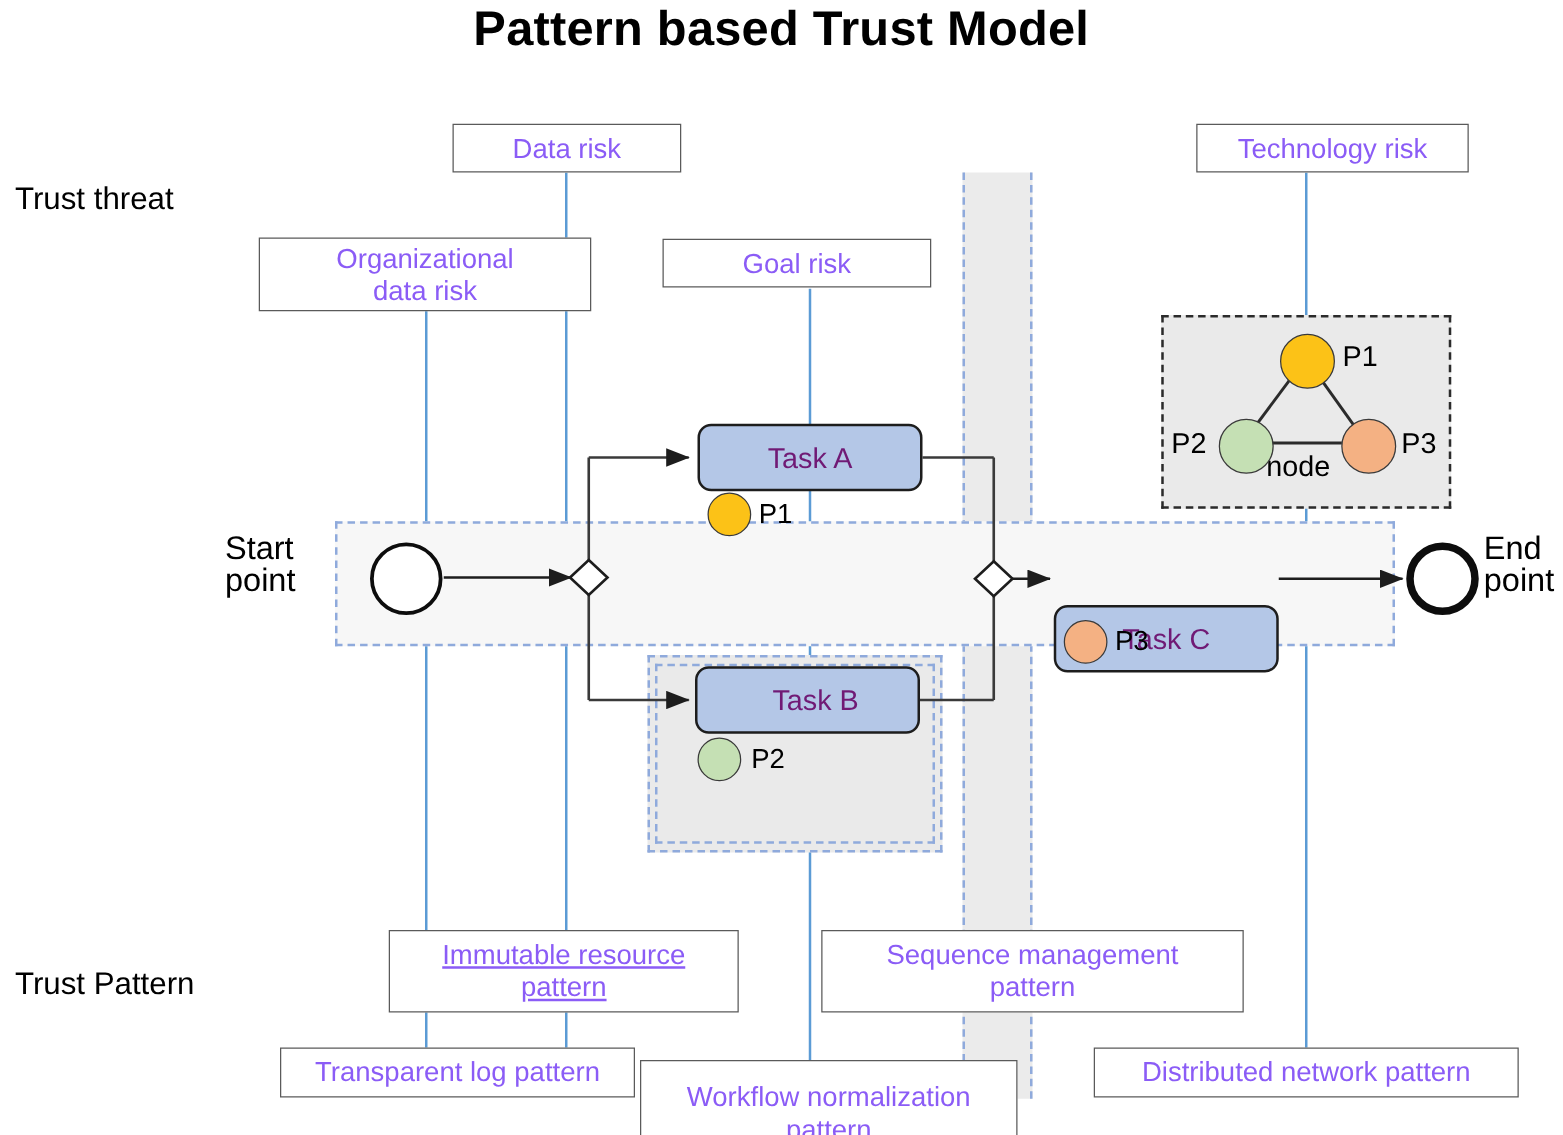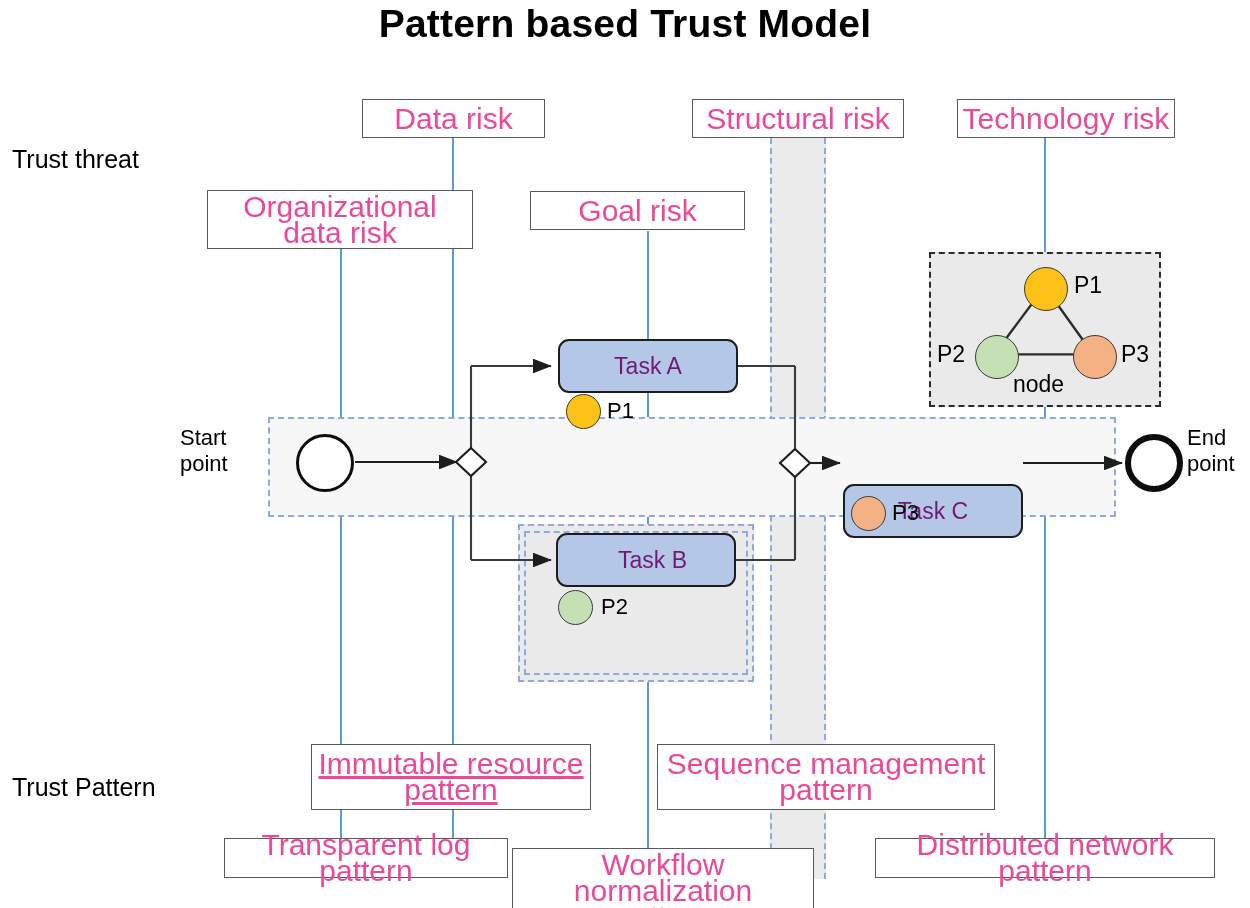--- a/index.html
+++ b/index.html
@@ -42,23 +42,23 @@
   
   .rbox {
     position: absolute;
     box-sizing: border-box;
     border: 1.6px solid #5a5a5a;
     background: #ffffff;
     display: flex;
     align-items: center;
     justify-content: center;
     text-align: center;
-    font-size: 30px;
+    font-size: 22px;
     line-height: 26px;
-    color: #ec4899;
+    color: #8b5cf6;
     white-space: pre-line;
     z-index: 6;
   }
   
   .vline {
     position: absolute;
     width: 2px;
     background: #5b9bd5;
     z-index: 2;
   }
@@ -129,21 +129,21 @@
   .endev {
     position: absolute;
     border-radius: 50%;
     background: #ffffff;
     border: 6px solid #0d0d0d;
     box-sizing: border-box;
     z-index: 8;
   }
   .evlabel {
     position: absolute;
-    font-size: 22px;
+    font-size: 26px;
     line-height: 26px;
     color: #000;
     white-space: pre-line;
     z-index: 8;
   }
   
   .flow-svg {
     position: absolute;
     left: 0; top: 0;
     width: 1250px;
@@ -182,23 +182,20 @@
 
   <div class="dashlane lane-main" style="left:268px; top:417px; width:848px; height:100px;"></div>
 
   <div class="dashlane lane-taskb" style="left:518px; top:524px; width:236px; height:158px;"></div>
   <div class="dashlane lane-taskb-inner" style="left:524px; top:531px; width:224px; height:144px;"></div>
 
   <div class="rbox" style="left:362px; top:99px; width:183px; height:39px;">
     <span>Data risk</span>
   </div>
 
-  <div class="rbox" style="left:692px; top:99px; width:212px; height:39px;">
-    <span>Structural risk</span>
-  </div>
 
   <div class="rbox" style="left:936px; top:99px; width:218px; height:39px;margin-left:21px;">
     <span>Technology risk</span>
   </div>
 
   <div class="rbox" style="left:530px; top:191px; width:215px; height:39px;">
     <span>Goal risk</span>
   </div>
 
   <div class="rbox" style="left:207px; top:190px; width:266px; height:59px;">
@@ -215,21 +212,21 @@
 
     <div class="pcircle" style="left:93px; top:13px; width:44px; height:44px; background:#FCC217;"></div>
     <div class="nodelabel" style="left:143px; top:18px;">P1</div>
 
     <div class="pcircle" style="left:44px; top:81px; width:44px; height:44px; background:#C5E0B4;"></div>
     <div class="nodelabel" style="left:6px; top:87px;">P2</div>
 
     <div class="pcircle" style="left:142px; top:81px; width:44px; height:44px; background:#F4B183;"></div>
     <div class="nodelabel" style="left:190px; top:87px;">P3</div>
 
-    <div class="nodelabel" style="left:82px; top:117px;">node</div>
+    <div class="nodelabel" style="left:82px; top:106px;">node</div>
   </div>
 
   <svg class="flow-svg" viewBox="0 0 1250 908">
     <defs>
       <marker id="arrowhead" markerWidth="9" markerHeight="7" refX="8.6" refY="3.5" orient="auto">
         <polygon points="0 0, 9 3.5, 0 7" fill="#1d1d1d"></polygon>
       </marker>
     </defs>
 
     <line x1="355" y1="462" x2="457" y2="462" stroke="#1d1d1d" stroke-width="2.1" marker-end="url(#arrowhead)"></line>

